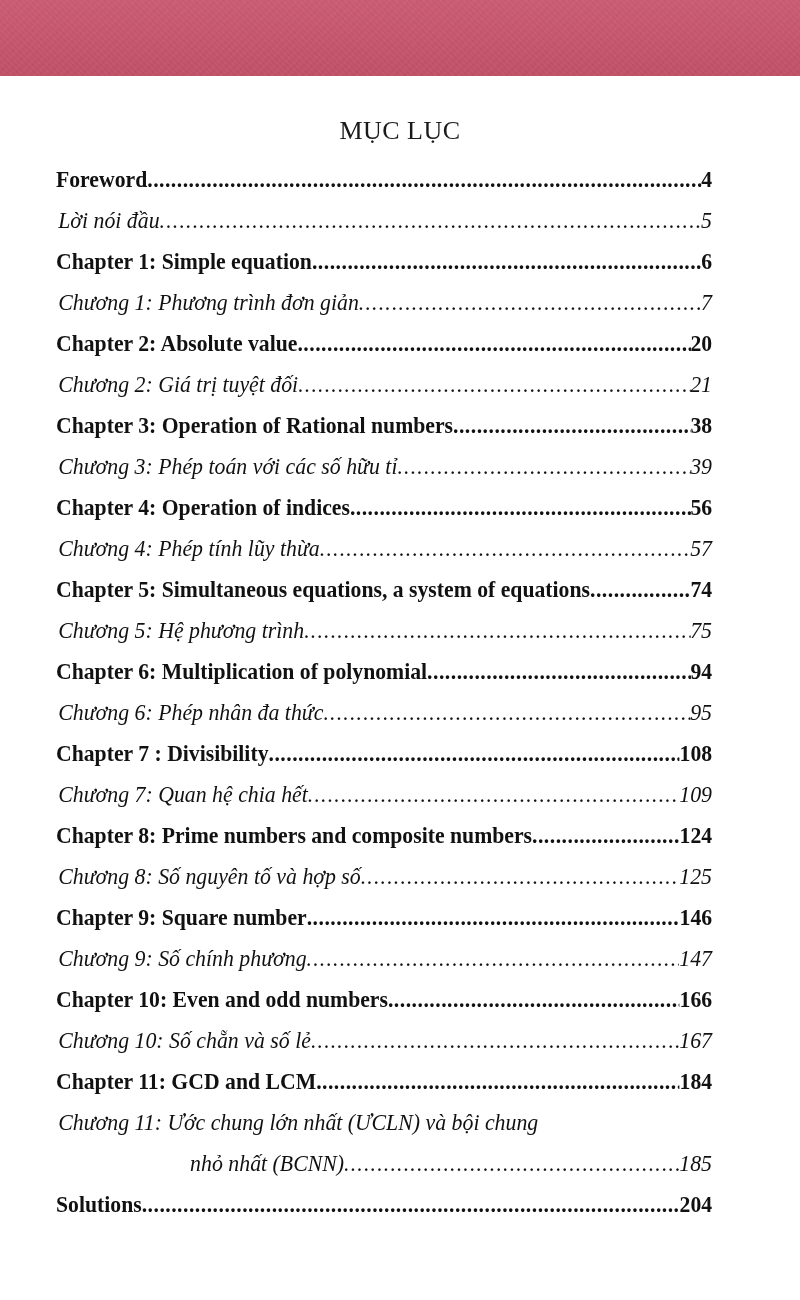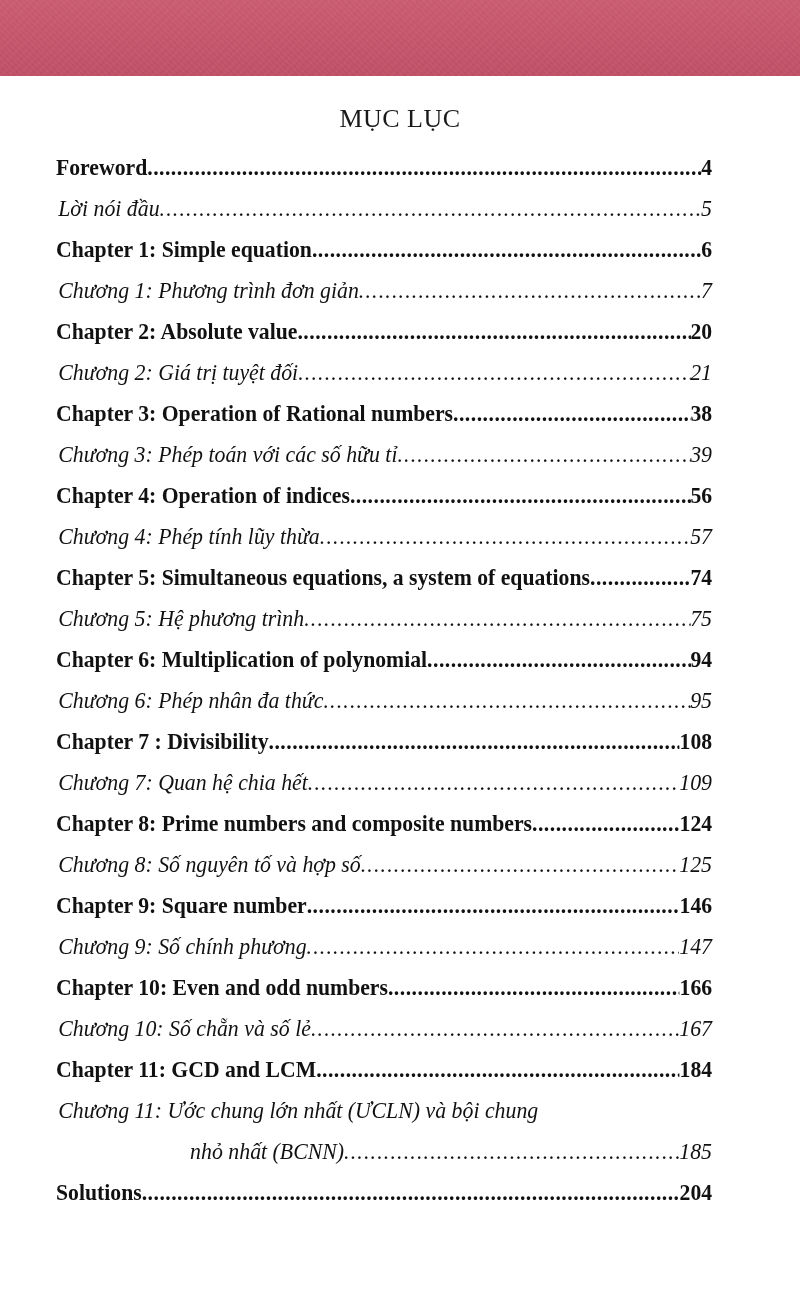--- a/index.html
+++ b/index.html
@@ -32,21 +32,21 @@
     inset: 0;
     opacity: .35;
     background-image:
       repeating-linear-gradient(45deg, rgba(255,255,255,.05) 0 2px, rgba(0,0,0,.03) 2px 4px),
       repeating-linear-gradient(-45deg, rgba(255,255,255,.04) 0 3px, rgba(0,0,0,.02) 3px 6px);
   }
 
   
   .page {
     position: absolute;
-    top: 76px;
+    top: 88px;
     left: 0;
     width: 800px;
     height: 912px;
     background: #ffffff;
   }
 
   .page-title {
     text-align: center;
     font-size: 26px;
     font-weight: 400;

